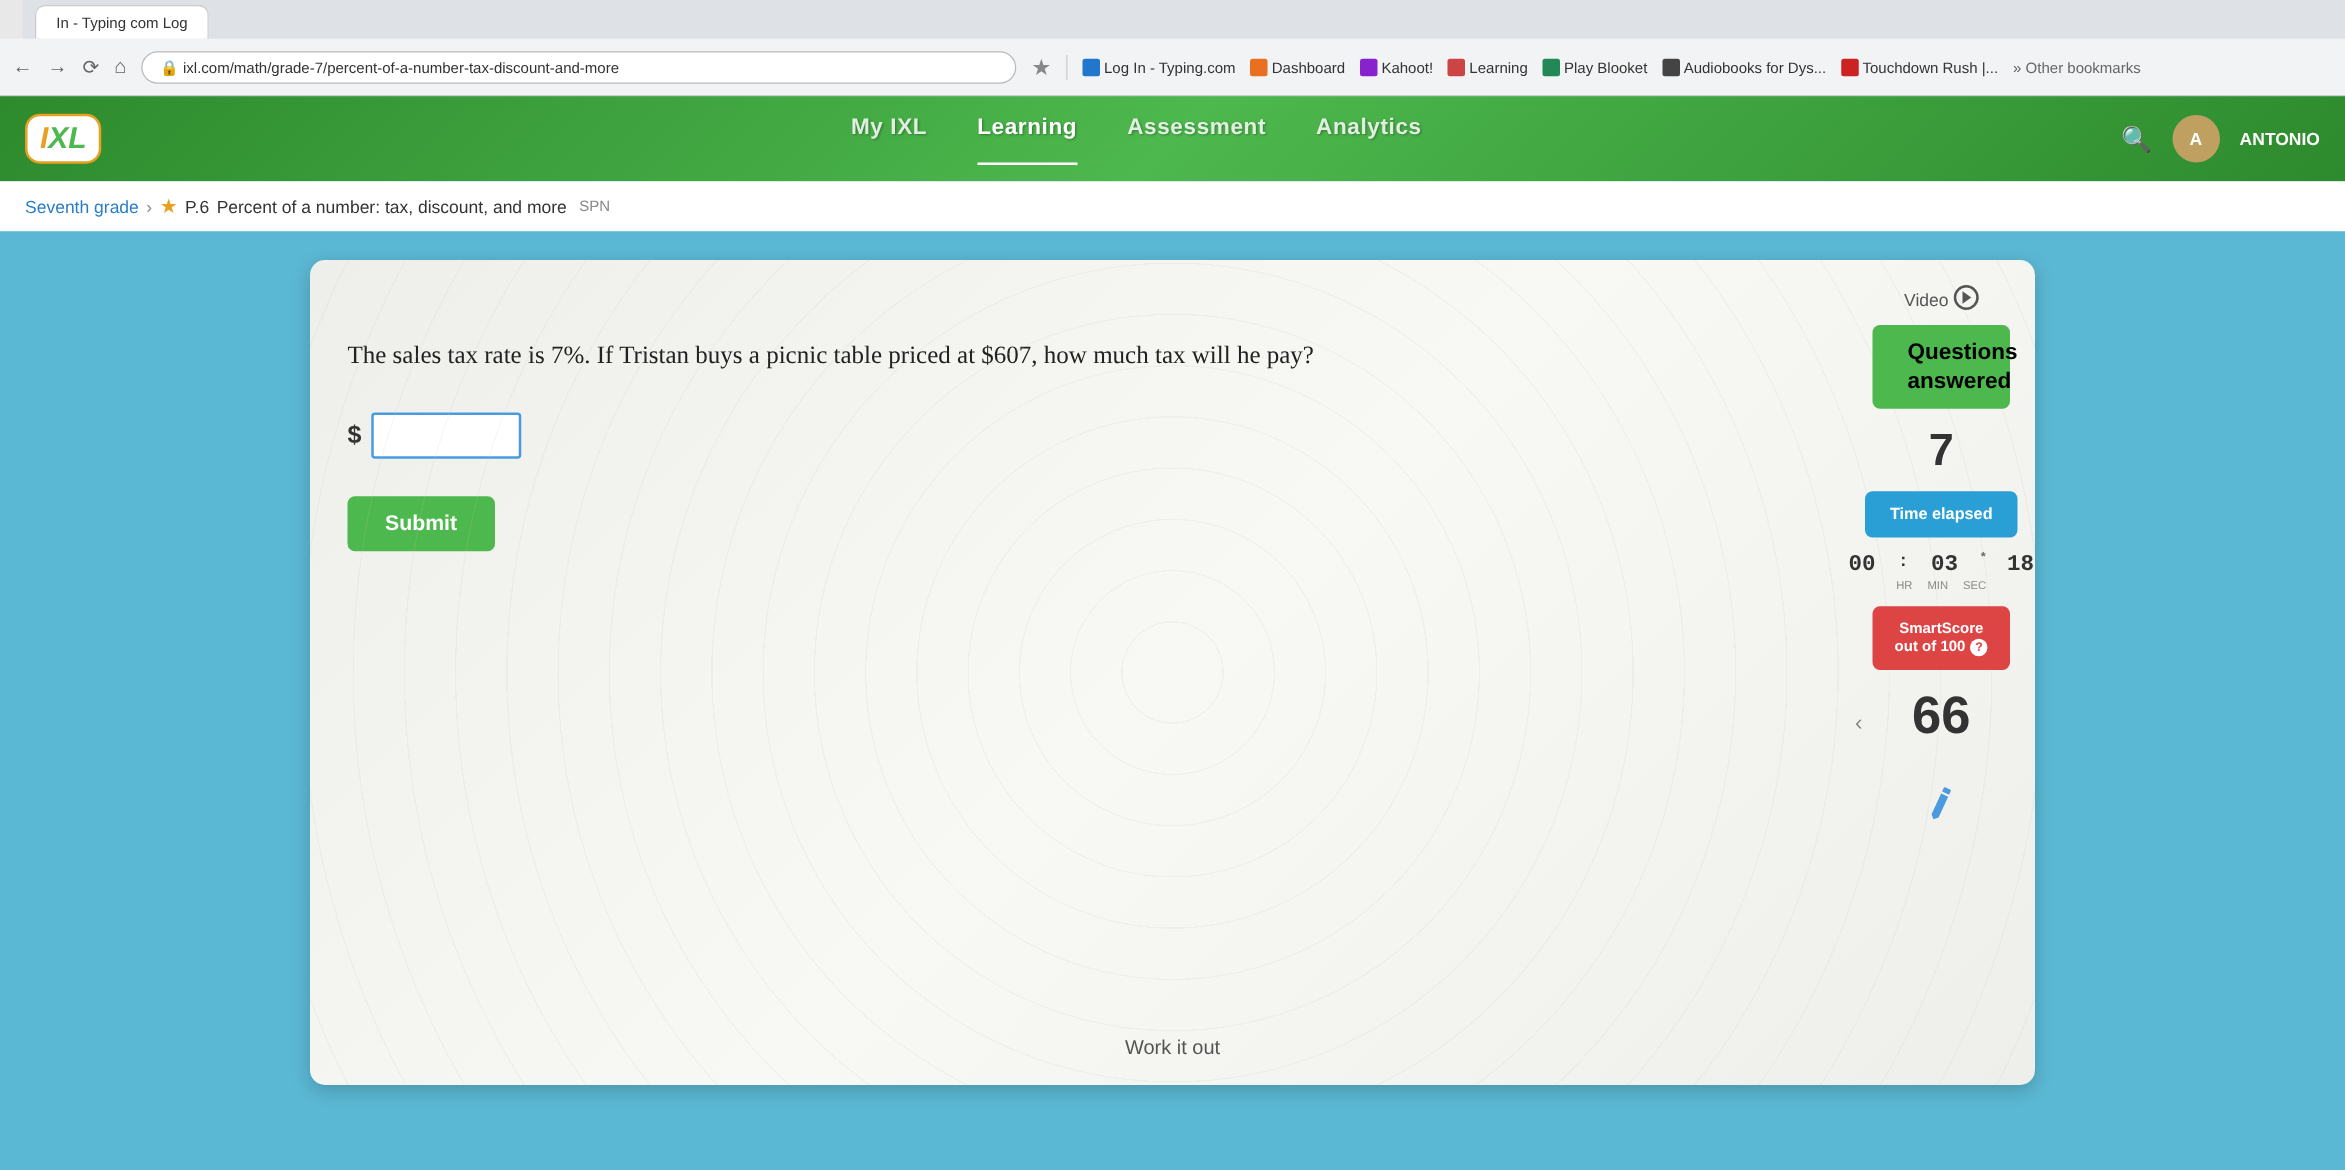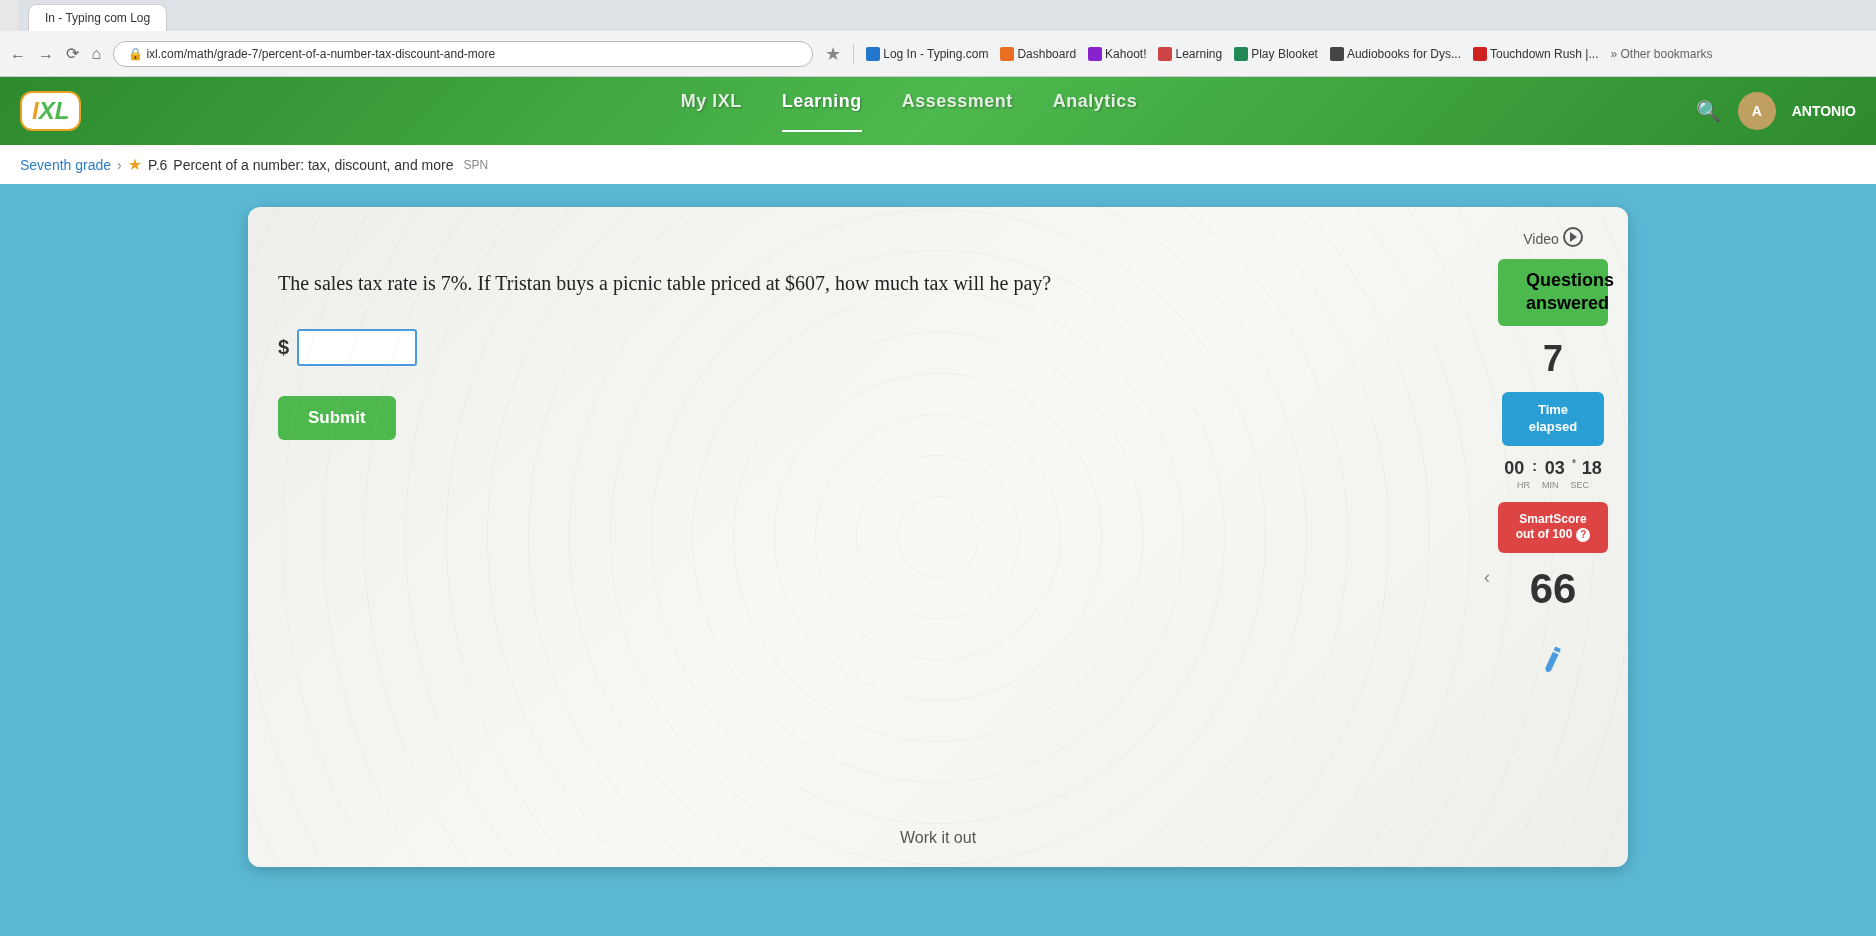--- a/index.html
+++ b/index.html
@@ -55,30 +55,30 @@
     .answer-input { border: 2px solid #4a9ae0; border-radius: 3px; padding: 6px 10px; font-size: 18px; width: 120px; outline: none; }
     .submit-btn { background: #4db84d; color: white; border: none; padding: 12px 30px; border-radius: 6px; font-size: 17px; font-weight: bold; cursor: pointer; }
 
     
     .right-panel { position: absolute; right: 20px; top: 20px; display: flex; flex-direction: column; align-items: center; gap: 12px; width: 110px; }
     .video-btn { display: flex; align-items: flex-end; gap: 4px; color: #555; font-size: 14px; cursor: pointer; }
     .play-circle { width: 20px; height: 20px; border: 2px solid #555; border-radius: 50%; display: flex; align-items: center; justify-content: center; }
     .play-triangle { width: 0; height: 0; border-top: 5px solid transparent; border-bottom: 5px solid transparent; border-left: 7px solid #555; margin-left: 2px; }
     .questions-answered-btn { background: #4db84d; color: #000000; border: none; padding: 10px 28px; border-radius: 6px; font-size: 18px; font-weight: bold; text-align: center; cursor: pointer; width: 110px; line-height: 1.3; }
     .questions-count { font-size: 36px; font-weight: bold; color: #333; text-align: center; }
-    .time-elapsed-btn { background: #2a9fd6; color: white; border: none; padding: 10px 14px; border-radius: 6px; font-size: 13px; font-weight: bold; text-align: center; cursor: pointer; width: 102px; line-height: 1.3; }
+    .time-elapsed-btn { background: #2a9fd6; color: white; border: none; padding: 10px 14px; border-radius: 6px; font-size: 13px; font-weight: bold; text-align: center; cursor: pointer; width: 122px; line-height: 1.3; }
     .smartscore-btn { background: #d44; color: white; border: none; padding: 10px 14px; border-radius: 6px; font-size: 12px; font-weight: bold; text-align: center; cursor: pointer; width: 110px; line-height: 1.3; }
     .smartscore-value { font-size: 42px; font-weight: bold; color: #333; text-align: center; }
     .chevron-left { color: #888; font-size: 18px; position: absolute; right: 138px; top: 360px; cursor: pointer; }
 
     
     .work-it-out { position: absolute; bottom: 20px; left: 50%; transform: translateX(-50%); color: #555; font-size: 16px; cursor: pointer; }
 
     
-    .time-row { display: flex; align-items: flex-start; gap: 6px; }
+    .time-row { display: flex; align-items: flex-start; gap: 16px; font-family: Liberation Mono, monospace; }
     .time-seg { text-align: center; }
     .time-num { font-size: 18px; font-weight: bold; color: #333; }
     .time-lbl { font-size: 9px; color: #888; text-align: center; margin-top: 1px; }
     .time-dot { font-size: 14px; font-weight: bold; color: #333; margin-bottom: 6px; }
   </style>
 </head>
 <body>
 
 <div class="browser-chrome">
 

